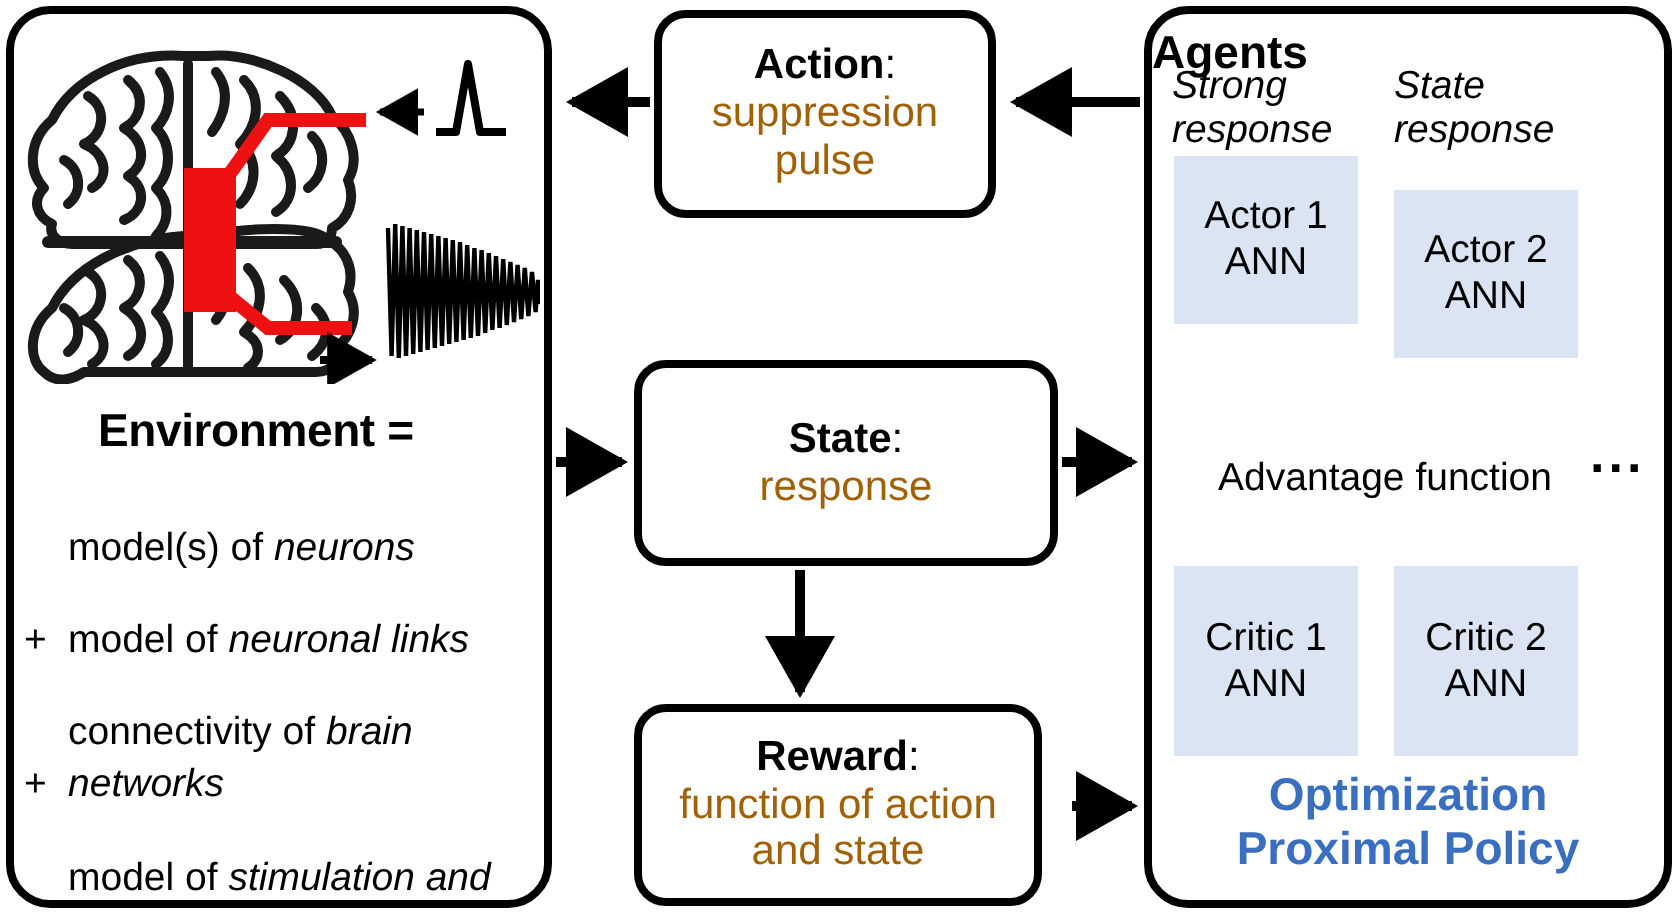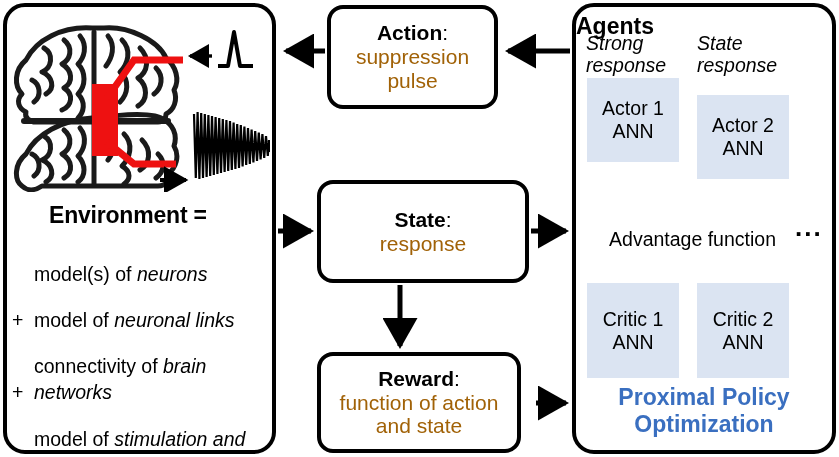--- a/index.html
+++ b/index.html
@@ -375,17 +375,17 @@
   <div class="ann-box" id="critic1-box">
     <div>Critic 1</div>
     <div>ANN</div>
   </div>
   <div class="ann-box" id="critic2-box">
     <div>Critic 2</div>
     <div>ANN</div>
   </div>
 
   <div id="ppo-text">
+    <div>Optimization</div>
     <div>Proximal Policy</div>
-    <div>Optimization</div>
   </div>
 
 </div>
 
 </body></html>

